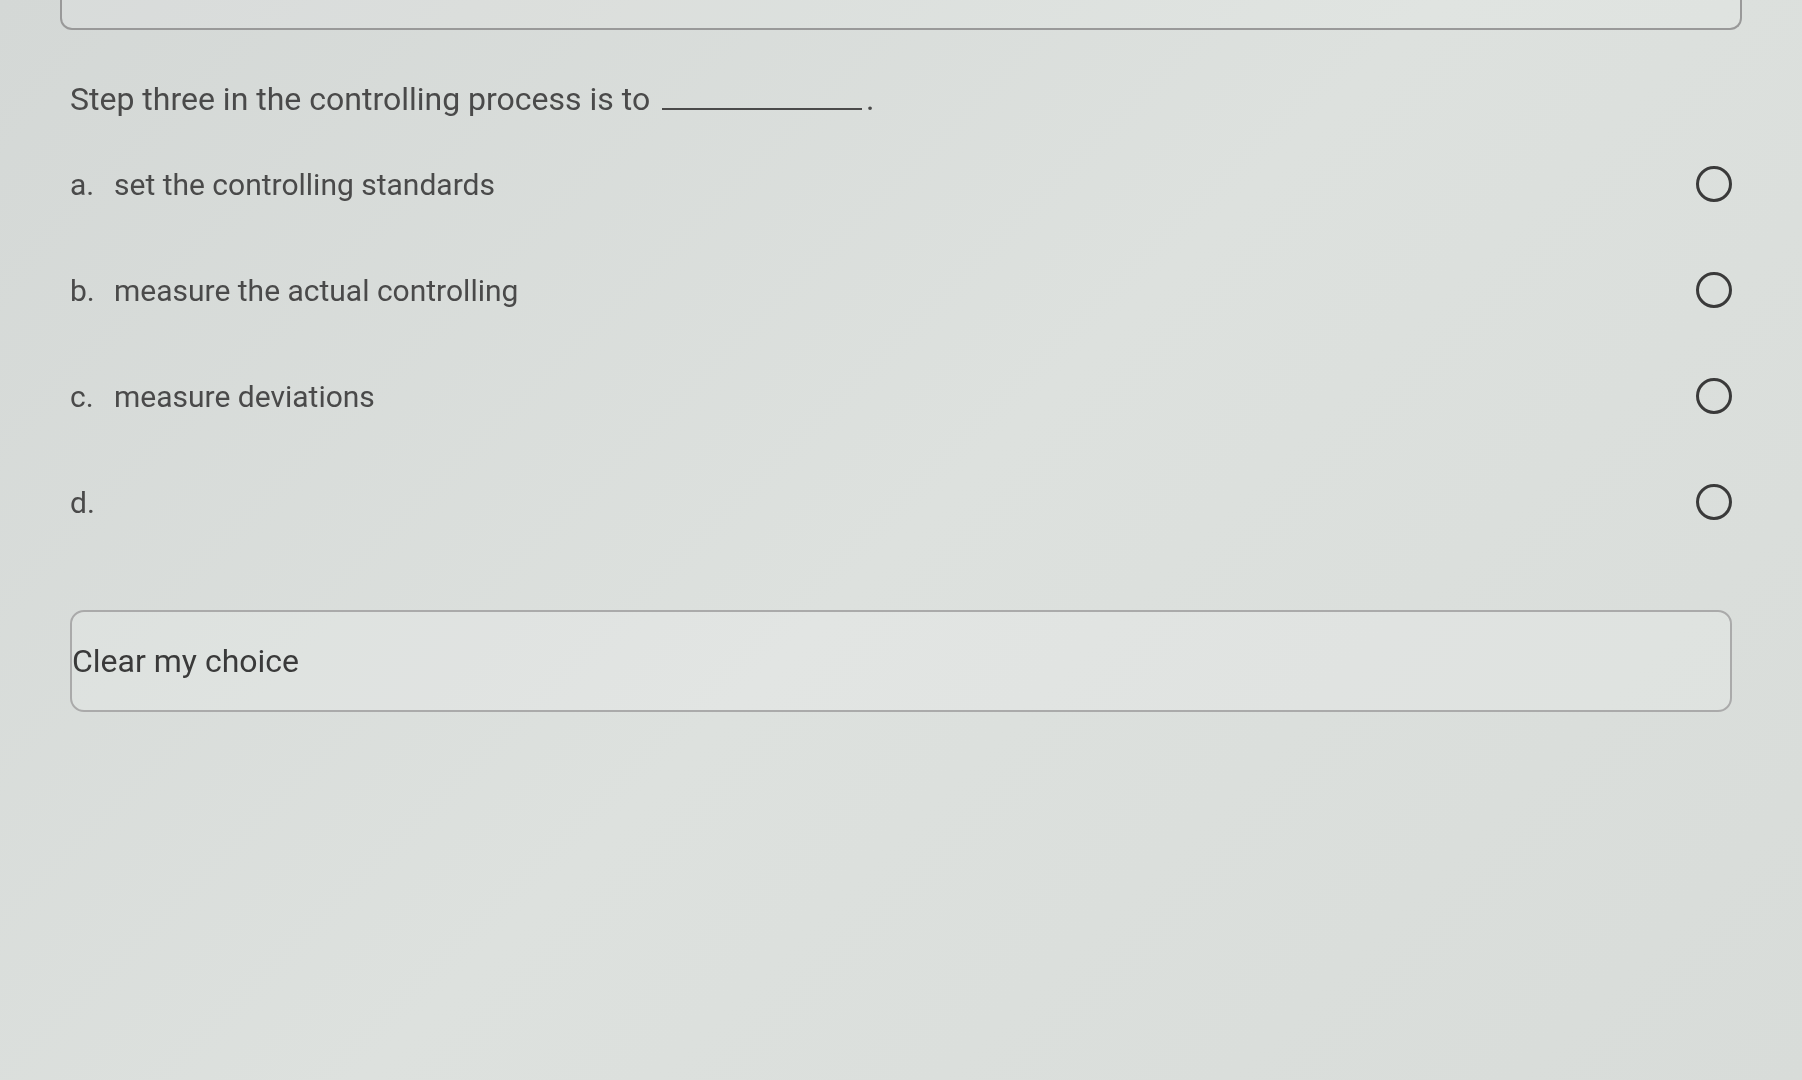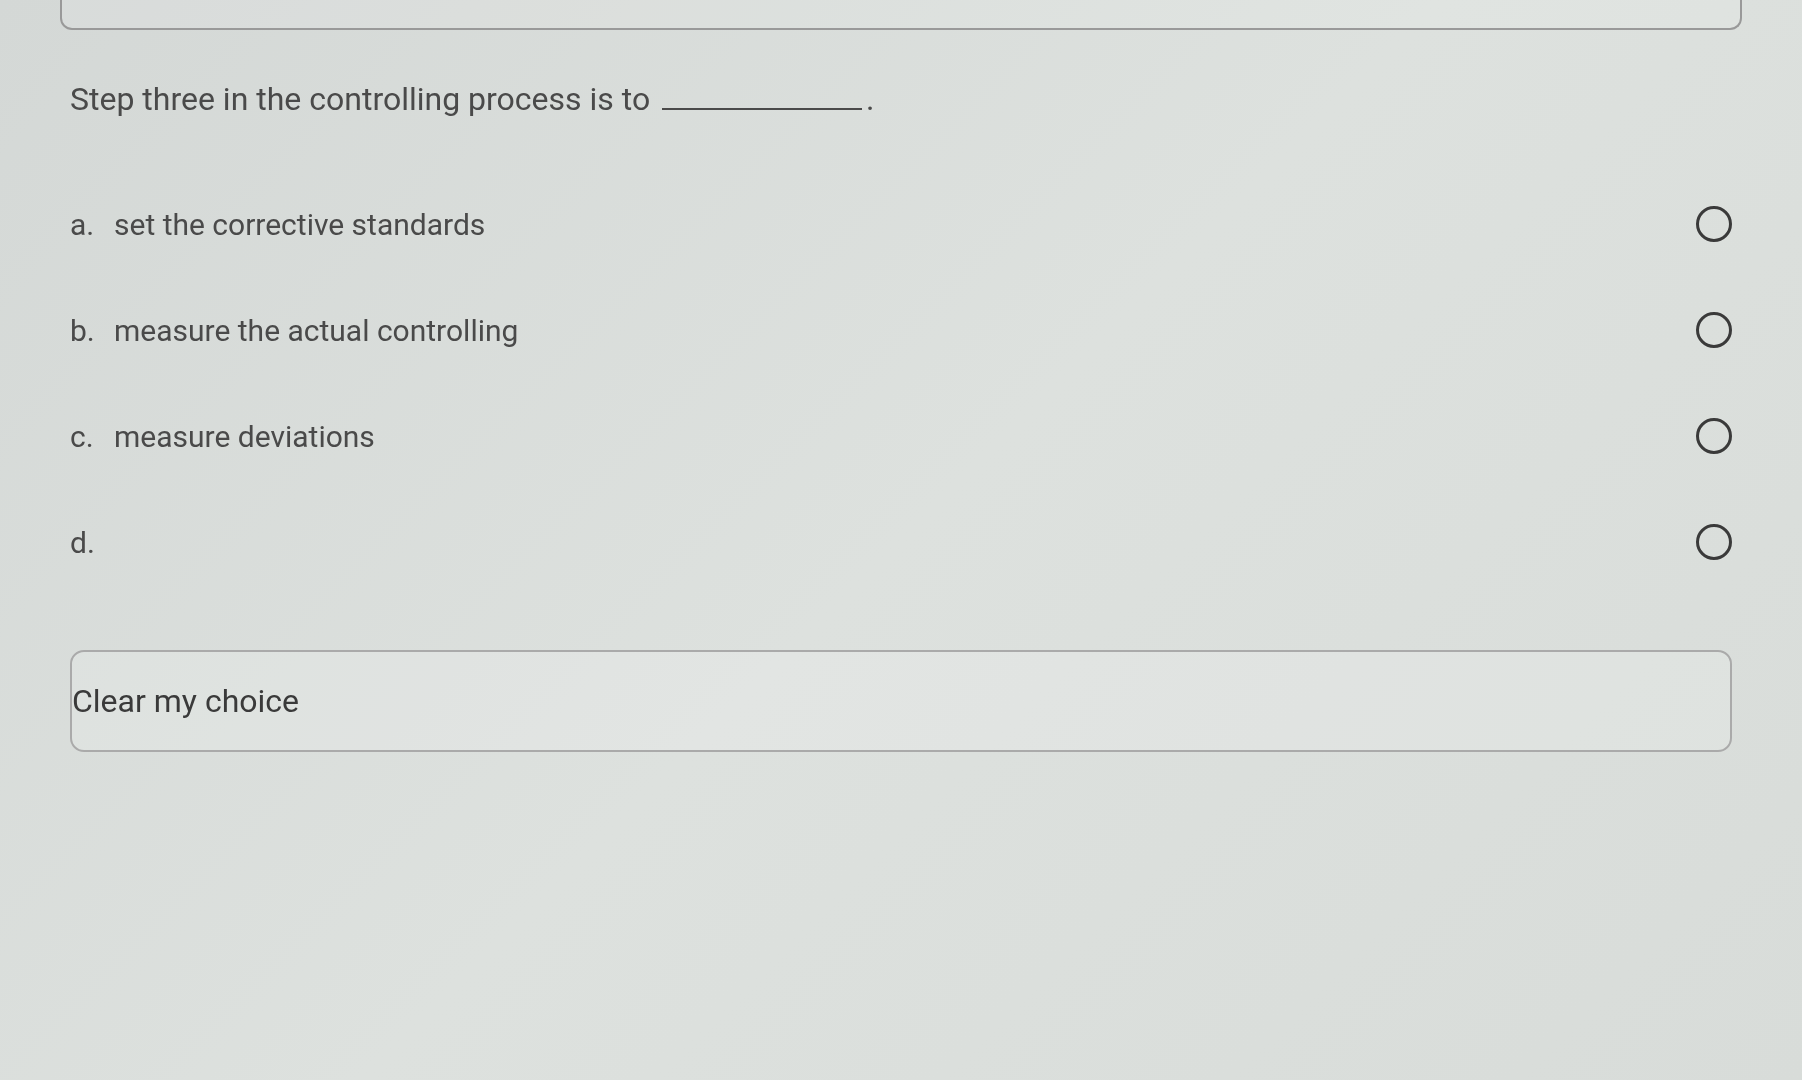--- a/index.html
+++ b/index.html
@@ -46,21 +46,21 @@
     .question-status {
       text-align: right;
       font-size: 30px;
       color: #5a5a5a;
       line-height: 1.5;
     }
     
     .question-text {
       font-size: 32px;
       color: #4a4a4a;
-      margin-bottom: 88px;
+      margin-bottom: 48px;
       font-weight: 400;
     }
     
     .blank {
       display: inline-block;
       border-bottom: 2px solid #4a4a4a;
       width: 200px;
       margin: 0 4px;
     }
     
@@ -130,21 +130,21 @@
 
   <div class="question-text">
     <span>Step three in the controlling process is to </span><span class="blank"></span><span>.</span>
   </div>
 
   <div class="options">
 
     <div class="option-row">
       <div class="option-text-wrap">
         <span class="option-letter">a.</span>
-        <span class="option-label">set the corrective standards</span>
+        <span class="option-label">set the controlling standards</span>
       </div>
       <div class="radio-circle"></div>
     </div>
 
     <div class="option-row">
       <div class="option-text-wrap">
         <span class="option-letter">b.</span>
         <span class="option-label">measure the actual controlling</span>
       </div>
       <div class="radio-circle"></div>

